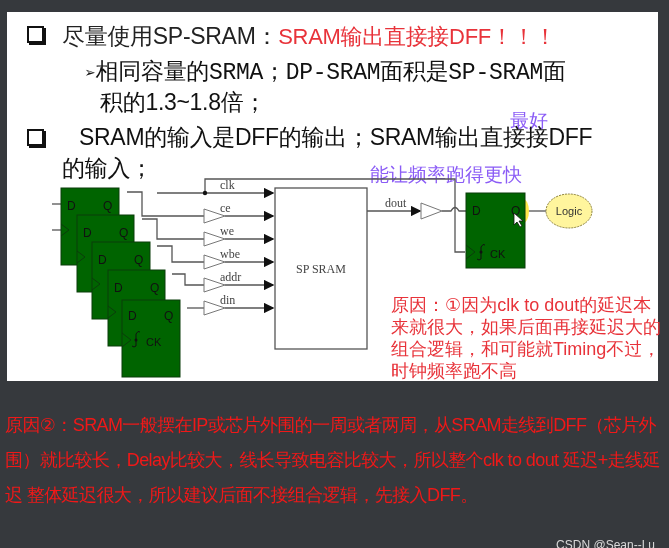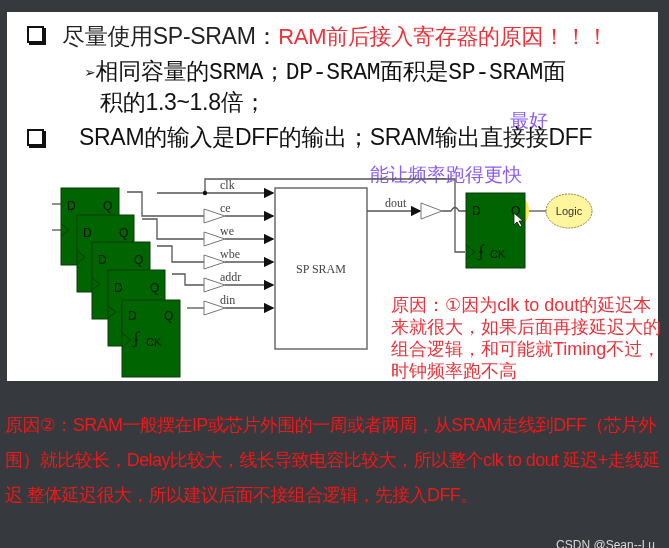--- a/index.html
+++ b/index.html
@@ -33,32 +33,33 @@
   svg text { font-family: "Liberation Serif", "DejaVu Serif", serif; }
   .dff-label { font-family: "Liberation Sans", "DejaVu Sans", sans-serif; }
 </style>
 </head>
 <body>
 
 <div class="slide">
 
   <div class="bullet-box" style="left:20px; top:14px;"></div>
   <div class="line t-main" style="left:55px; top:9px;">
-    <span style="color:#222;">尽量使用SP-SRAM：</span><span class="t-red-big">RAM前后接入寄存器的原因！！！</span>
+    <span style="color:#222;">尽量使用SP-SRAM：</span><span class="t-red-big">SRAM输出直接接DFF！！！</span>
   </div>
 
   <div class="line t-main" style="left:78px; top:44px;font-family:Liberation Mono, monospace;">
     <span style="font-size:18px;">➢</span><span>相同容量的SRMA；DP-SRAM面积是SP-SRAM面</span>
   </div>
   <div class="line t-main" style="left:93px; top:75px;">积的1.3~1.8倍；</div>
 
   <div class="red-small" style="left:503px; top:96px;">最好</div>
 
   <div class="bullet-box" style="left:20px; top:117px;"></div>
   <div class="line t-main" style="left:72px; top:110px;">SRAM的输入是DFF的输出；SRAM输出直接接DFF</div>
+  <div class="line t-main" style="left:55px; top:141px;">的输入；</div>
 
   <div class="red-small" style="left:363px; top:150px;text-align:right;">能让频率跑得更快</div>
 
   <svg width="651" height="369" style="position:absolute; left:0; top:0;" viewBox="0 0 651 369">
     <defs>
       <marker id="arr" markerWidth="8" markerHeight="8" refX="7" refY="4" orient="auto">
         <path d="M0,0 L8,4 L0,8 z" fill="#111"></path>
       </marker>
     </defs>
     <g stroke="#555" stroke-width="1.3" fill="none">

